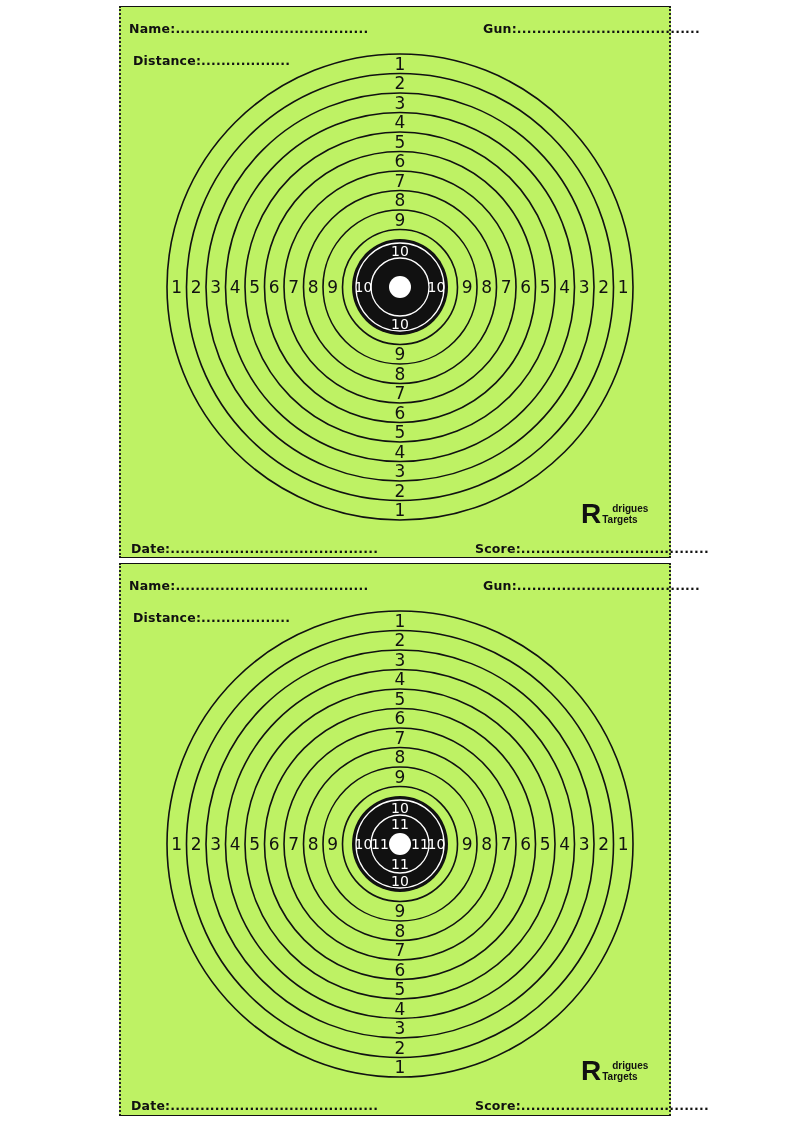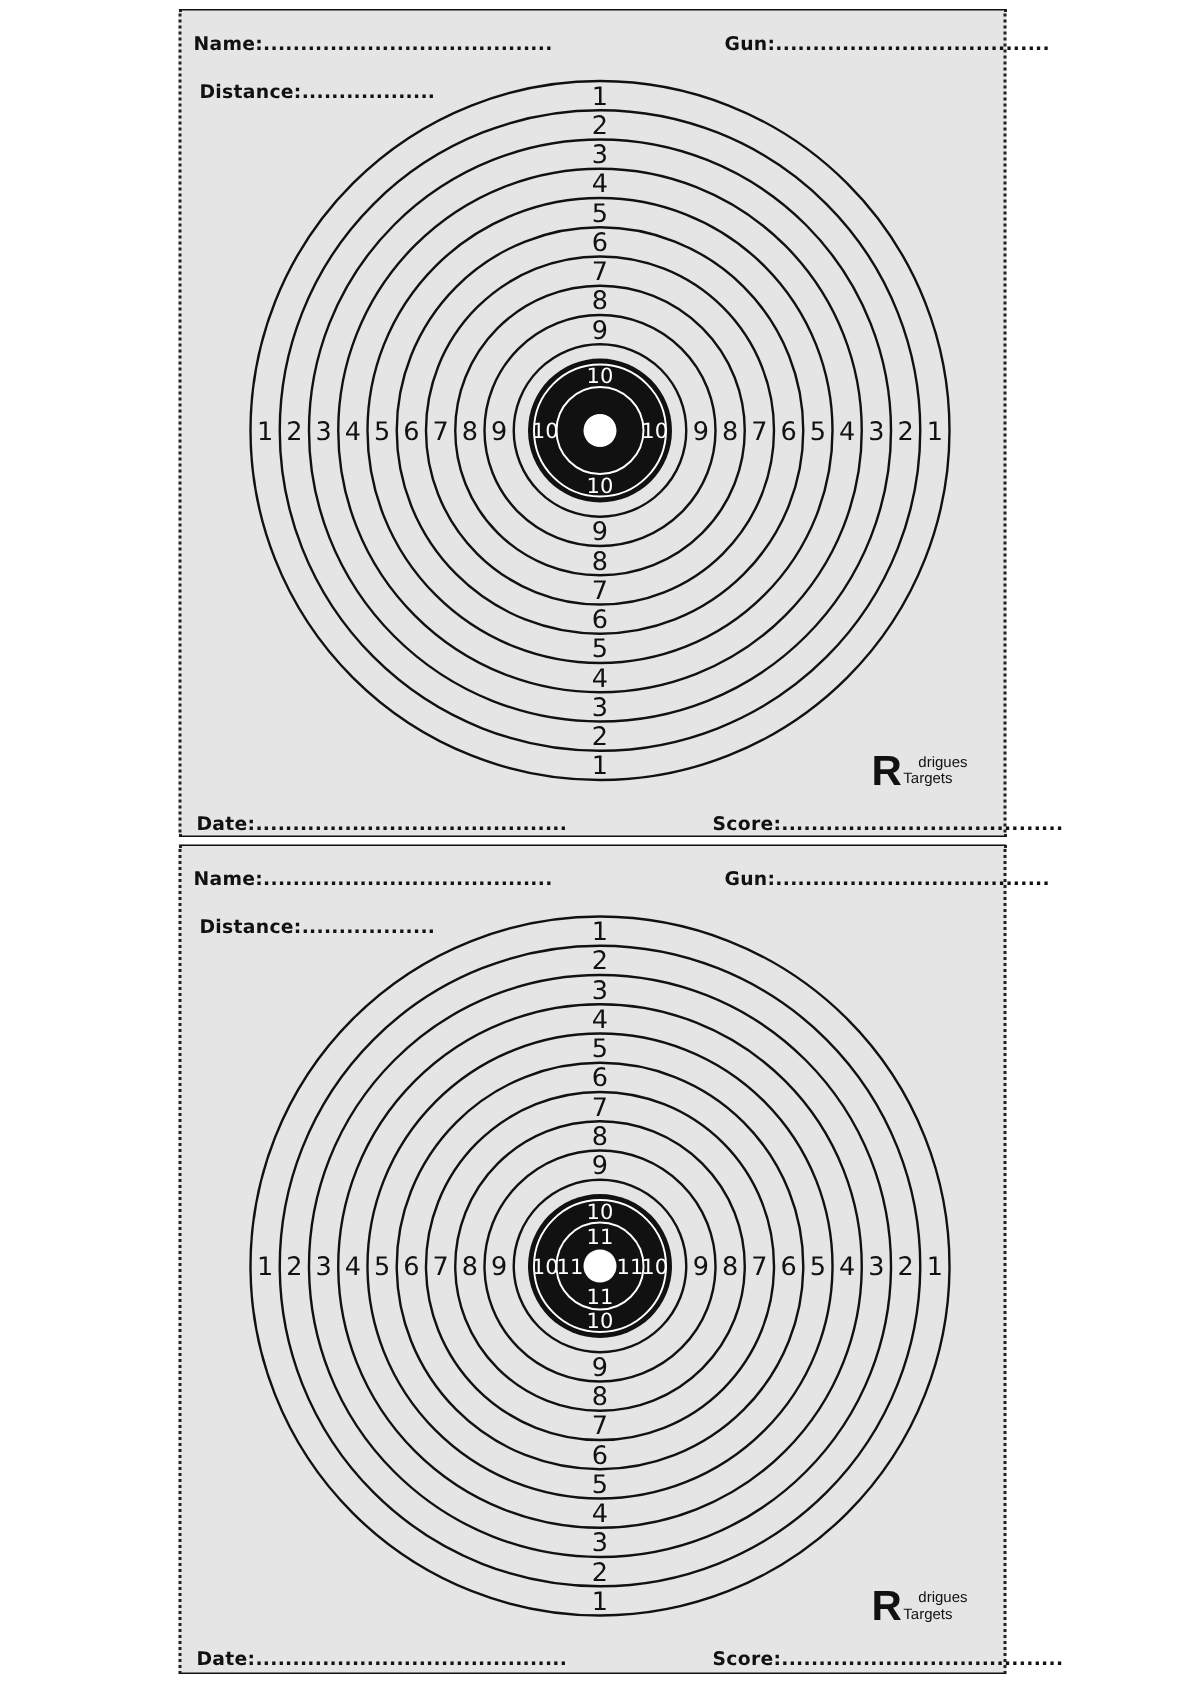--- a/index.html
+++ b/index.html
@@ -1,24 +1,24 @@
 <!DOCTYPE html>
 <html><head>
 <meta charset="utf-8">
 <style>
   html, body { margin:0; padding:0; background:#ffffff; }
   body { width:793px; height:1122px; position:relative; overflow:hidden; font-family:"DejaVu Sans", sans-serif; }
-  .card { position:absolute; left:119px; width:552px; border:1px solid #111; border-left:2px dotted #222; border-right:2px dotted #222; background:#e5e5e5; box-sizing:border-box; }
+  .card { position:absolute; left:119px; width:552px; border:1px solid #111; border-left:2px dotted #222; border-right:2px dotted #222; background:#bef264; box-sizing:border-box; }
   .card.top { top:6px; height:552px; }
   .card.bottom { top:563px; height:553px; }
   .field { position:absolute; font-size:12.5px; font-weight:bold; color:#111; white-space:nowrap; letter-spacing:0.2px; }
   .logo { position:absolute; display:flex; align-items:flex-start; }
   .logo .R { font-family:"Liberation Sans", sans-serif; font-weight:bold; font-size:28px; line-height:26px; color:#111; }
   .logo .words { font-family:"Liberation Sans", sans-serif; font-size:10px; line-height:11px; color:#111; margin-left:1px; margin-top:2px; }
-  .logo .words span { display:block; }
+  .logo .words span { display:block;font-weight:bold; }
   svg.target { position:absolute; left:0; top:0; overflow:visible; }
   .ring-num { font-family:"DejaVu Sans", sans-serif; font-size:17px; fill:#111; }
   .ring-num-w { font-family:"DejaVu Sans", sans-serif; font-size:14px; fill:#fff; }
 </style>
 </head>
 <body>
 
 <div class="card top">
   <div class="field" style="left:8px; top:14px;">Name:.......................................</div>
   <div class="field" style="left:362px; top:14px;">Gun:.....................................</div>

